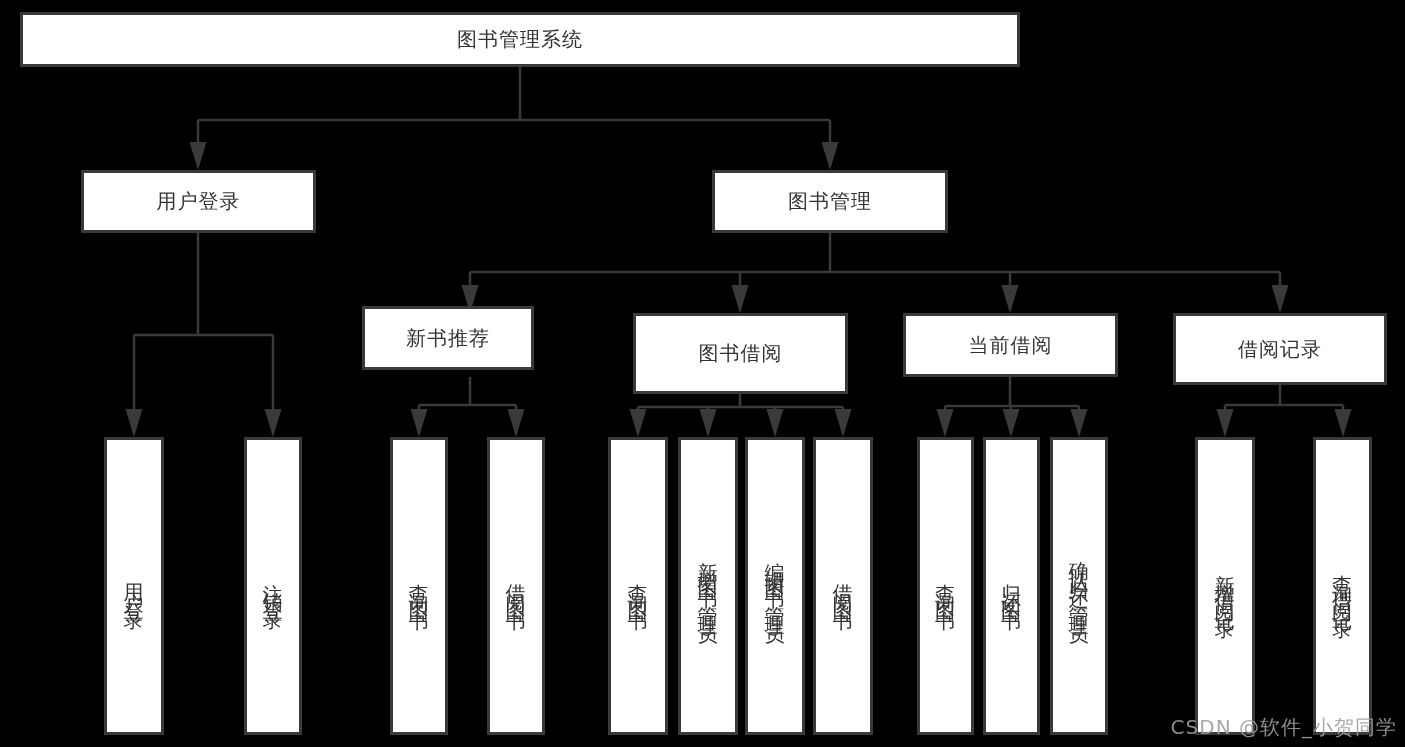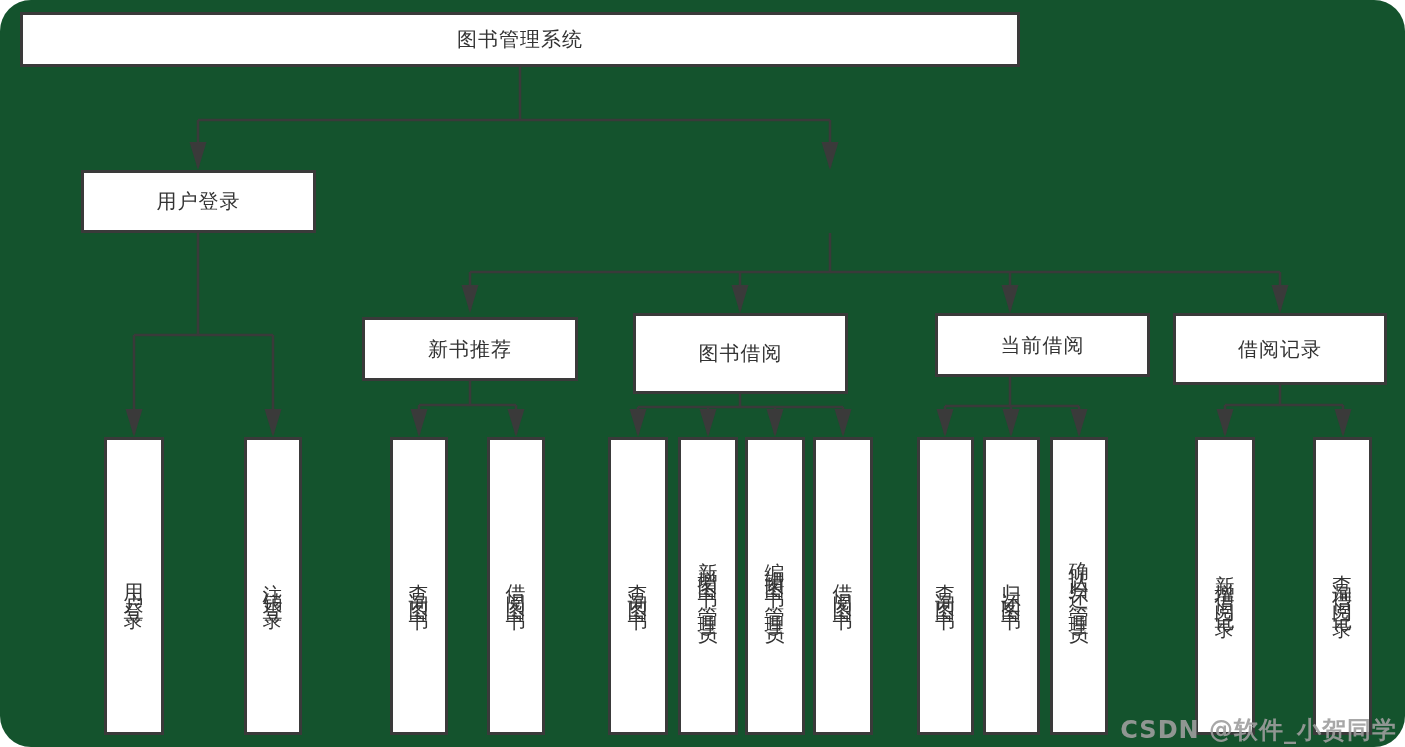--- a/index.html
+++ b/index.html
@@ -1,23 +1,22 @@
 <!DOCTYPE html>
 <html><head>
 <meta charset="utf-8">
 <style>
   html, body { margin: 0; padding: 0; background: #ffffff; }
   .canvas {
     position: relative;
     width: 1405px;
     height: 747px;
-    background: #14532d;
+    background: #000000;
     font-family: "DejaVu Sans", sans-serif;
     overflow: hidden;
-    border-radius: 31px;
   }
   #connector-layer { position: absolute; left: 0; top: 0; }
   #node-layer { position: absolute; left: 0; top: 0; width: 100%; height: 100%; }
   .node {
     position: absolute;
     box-sizing: border-box;
     border: 3px solid #3a3a3a;
     background: #ffffff;
     display: flex;
     align-items: center;
@@ -29,27 +28,26 @@
   }
   .node.vertical span {
     writing-mode: vertical-rl;
     line-height: 1;
     letter-spacing: 9px;
   }
   .watermark {
     position: absolute;
     top: 714px;
     right: 8px;
-    font-size: 24px;
+    font-size: 20px;
     color: #9e9e9e;
     opacity: 0.9;
     letter-spacing: 1px;
     white-space: nowrap;
     z-index: 5;
-    font-weight: bold;
   }
 </style>
 </head>
 <body>
 
 <div class="canvas">
   <svg id="connector-layer" width="1405" height="747" viewBox="0 0 1405 747">
       <g>
         <path d="M 520 67 V 120 M 198 120 H 830 M 198 120 V 167 M 830 120 V 167" fill="none" stroke="#3a3a3a" stroke-width="2.5"></path>
         <polygon points="189.5,142 206.5,142 198,170" fill="#3a3a3a"></polygon>
@@ -91,27 +89,30 @@
         <polygon points="1334.5,409 1351.5,409 1343,437" fill="#3a3a3a"></polygon>
       </g>
     </svg>
   <div id="node-layer">
       <div class="node" style="left: 20px; top: 12px; width: 1000px; height: 55px; border-color: rgb(58, 58, 58); color: rgb(51, 51, 51);">
         <span>图书管理系统</span>
       </div>
       <div class="node" style="left: 81px; top: 170px; width: 235px; height: 63px; border-color: rgb(58, 58, 58); color: rgb(51, 51, 51);">
         <span>用户登录</span>
       </div>
-      <div class="node" style="left: 362px; top: 317px; width: 216px; height: 64px; border-color: rgb(58, 58, 58); color: rgb(51, 51, 51);">
+      <div class="node" style="left: 712px; top: 170px; width: 236px; height: 63px; border-color: rgb(58, 58, 58); color: rgb(51, 51, 51);">
+        <span>图书管理</span>
+      </div>
+      <div class="node" style="left: 362px; top: 306px; width: 172px; height: 64px; border-color: rgb(58, 58, 58); color: rgb(51, 51, 51);">
         <span>新书推荐</span>
       </div>
       <div class="node" style="left: 633px; top: 313px; width: 215px; height: 81px; border-color: rgb(58, 58, 58); color: rgb(51, 51, 51);">
         <span>图书借阅</span>
       </div>
-      <div class="node" style="left: 903px; top: 313px; width: 215px; height: 64px; border-color: rgb(58, 58, 58); color: rgb(51, 51, 51); margin-left: 32px;">
+      <div class="node" style="left: 903px; top: 313px; width: 215px; height: 64px; border-color: rgb(58, 58, 58); color: rgb(51, 51, 51);">
         <span>当前借阅</span>
       </div>
       <div class="node" style="left: 1173px; top: 313px; width: 214px; height: 72px; border-color: rgb(58, 58, 58); color: rgb(51, 51, 51);">
         <span>借阅记录</span>
       </div>
       <div class="node vertical" style="left: 104px; top: 437px; width: 60px; height: 298px; border-color: rgb(58, 58, 58); color: rgb(51, 51, 51);">
         <span>用户登录</span>
       </div>
       <div class="node vertical" style="left: 244px; top: 437px; width: 58px; height: 298px; border-color: rgb(58, 58, 58); color: rgb(51, 51, 51);">
         <span>注销登录</span>

